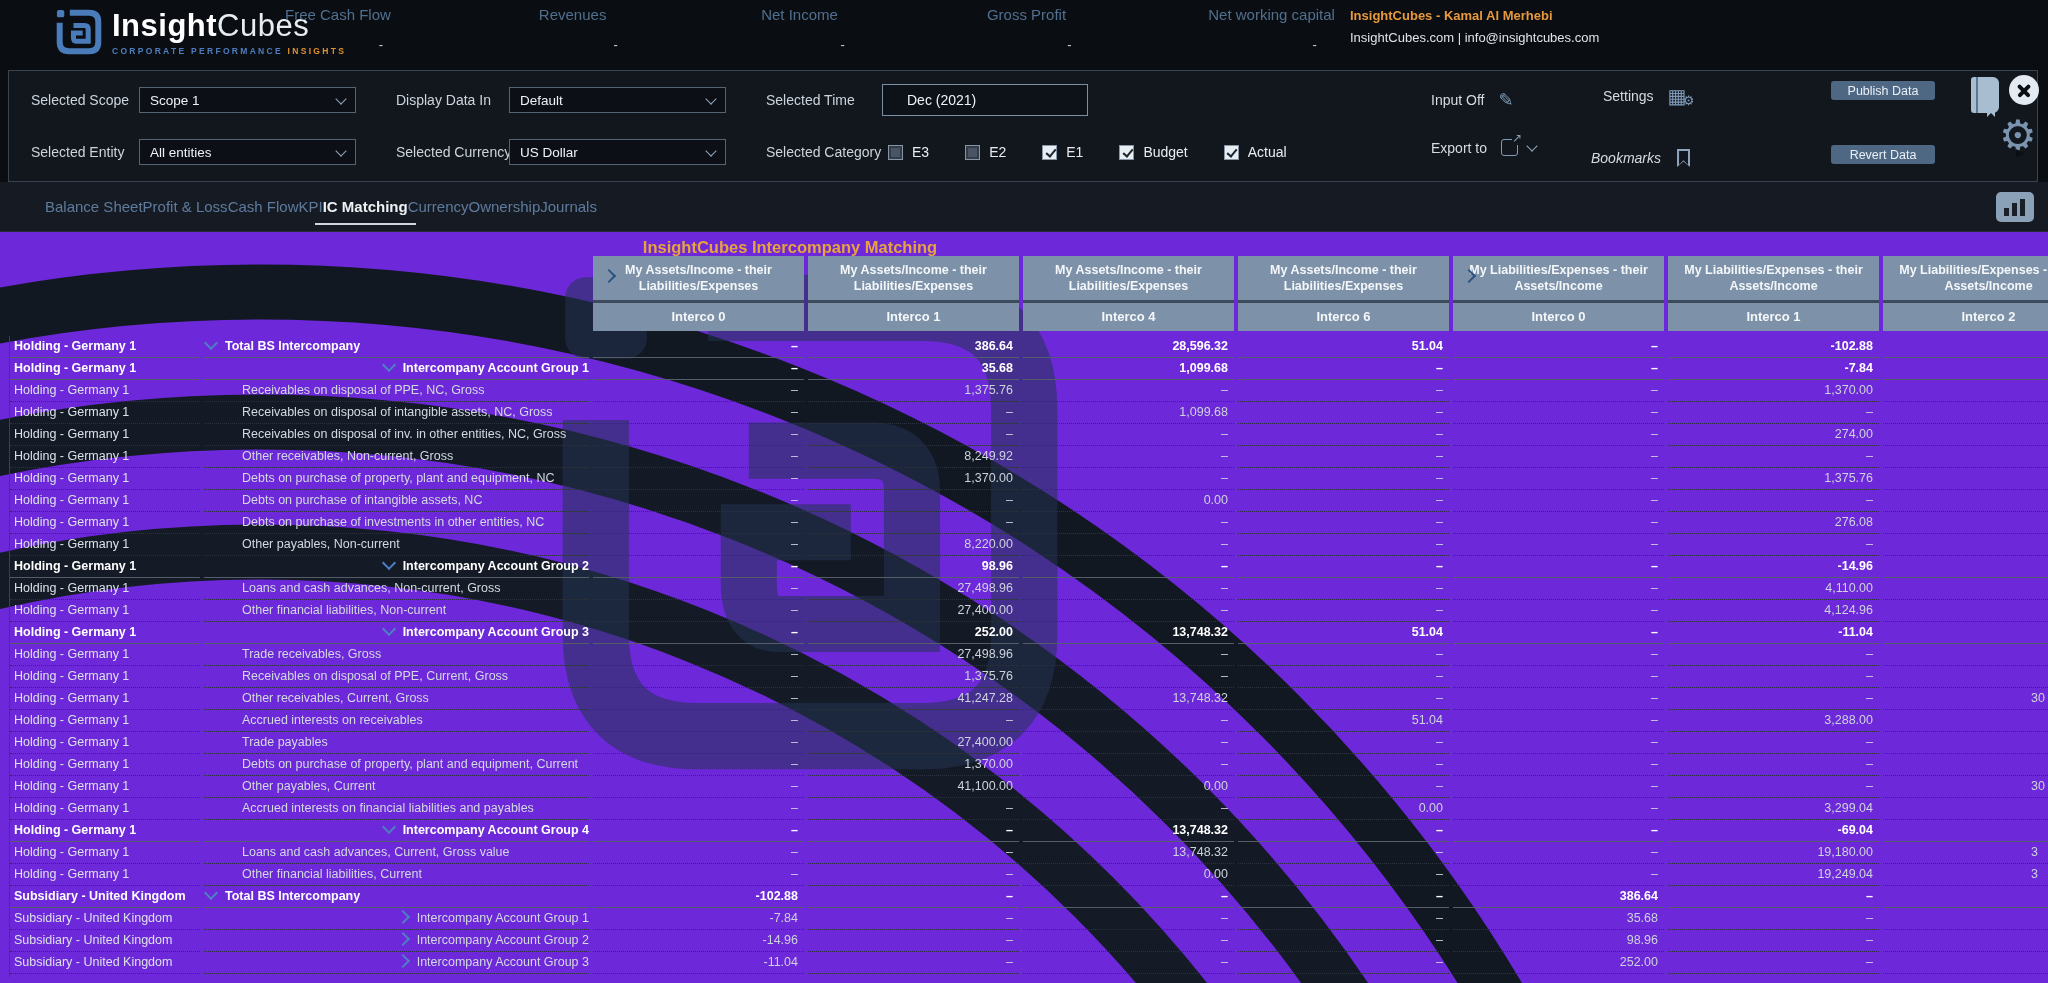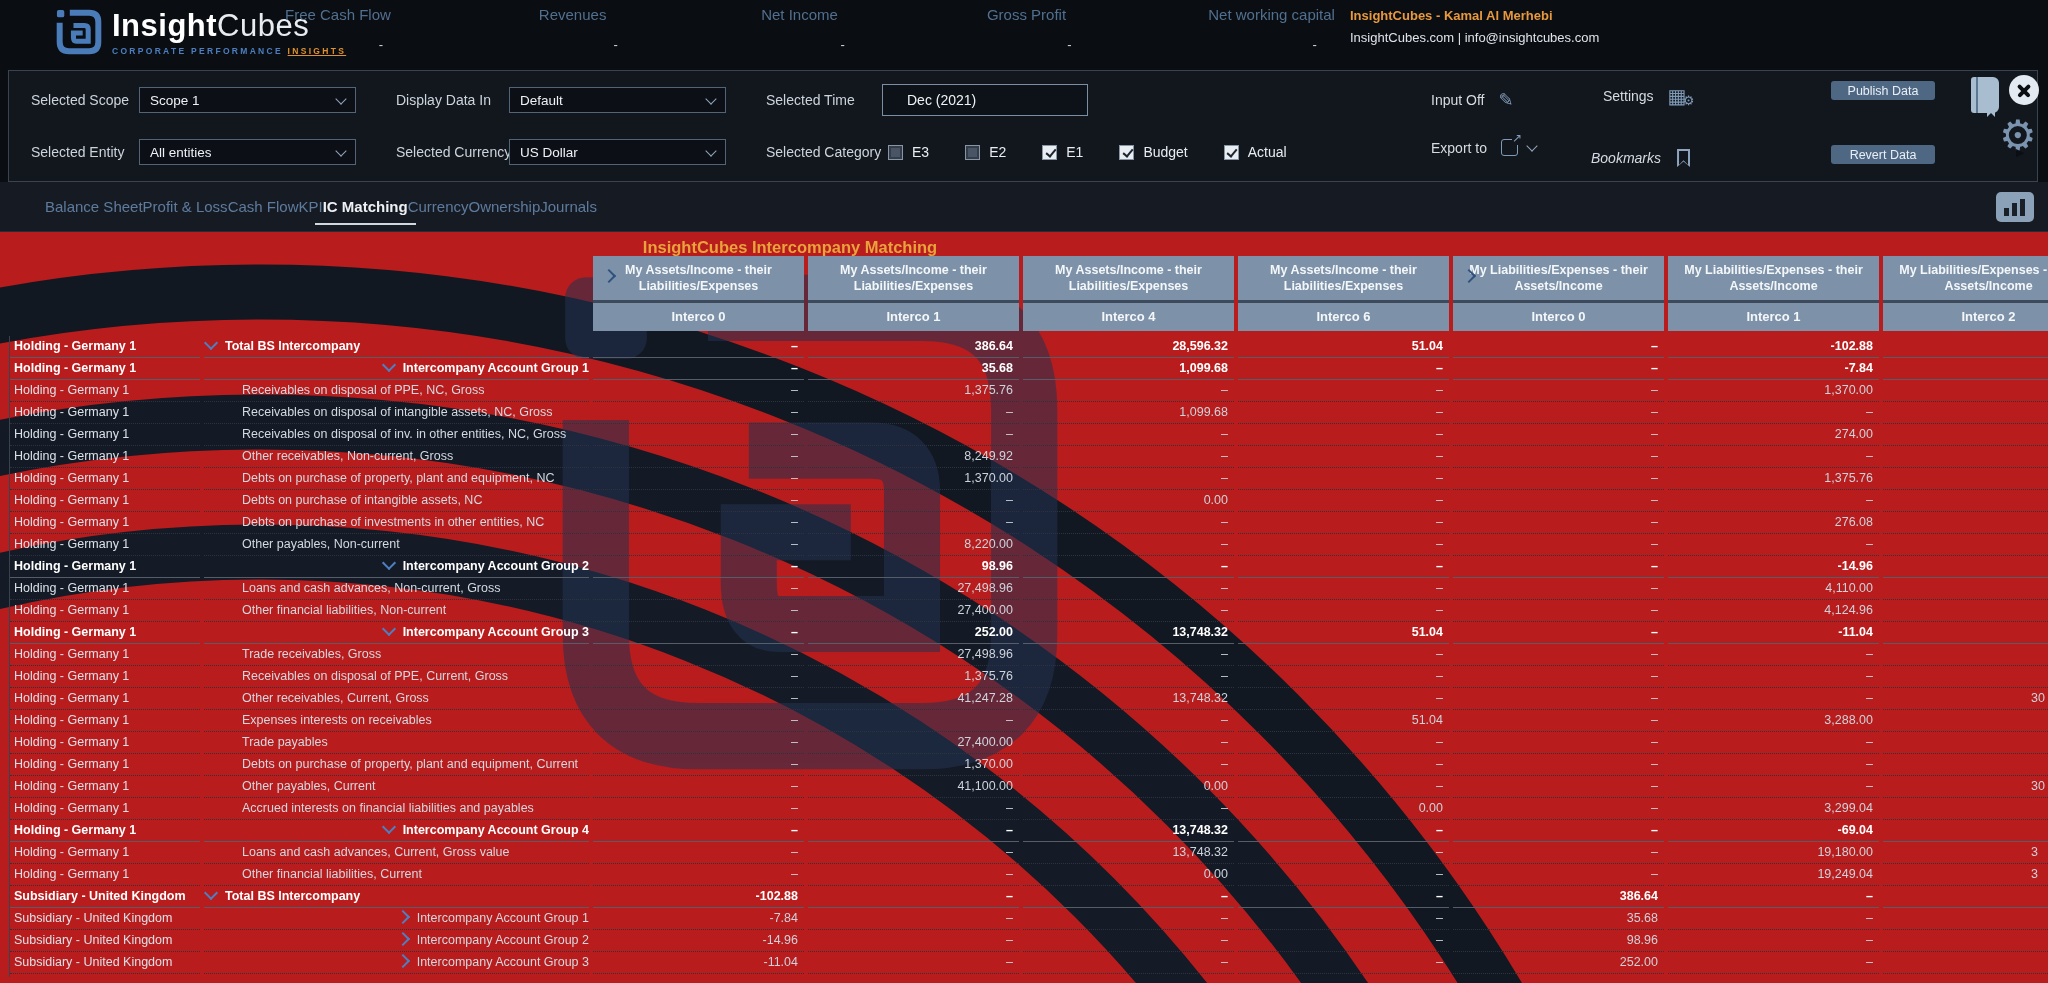--- a/index.html
+++ b/index.html
@@ -7,21 +7,21 @@
   
   .topbar{position:absolute;left:0;top:0;width:2048px;height:70px;}
   .logo{position:absolute;left:56px;top:9px;display:flex;align-items:flex-start;}
   .logo svg{width:46px;height:46px;}
   .logo-txt{margin-left:10px;}
   .logo-name{font-size:31px;color:#fff;letter-spacing:.5px;line-height:34px;}
   .logo-name .b{font-weight:bold;}
   .logo-name .l{font-weight:300;color:#e8edf2;}
   .tagline{font-size:8.5px;font-weight:bold;letter-spacing:2.3px;margin-top:3px;}
   .tagline .blue{color:#4d7fc0;}
-  .tagline .orange{color:#e0912f;text-decoration:underline;}
+  .tagline .orange{color:#e0912f;}
   .kpis{position:absolute;left:285px;top:6px;width:1050px;display:flex;justify-content:space-between;}
   .kpi{text-align:center;}
   .kpi-label{font-size:15px;color:#51708f;}
   .kpi-value{font-size:13px;color:#d4dae1;margin-top:14px;padding-left:86px;}
   .userbox{position:absolute;left:1350px;top:8px;}
   .user-name{font-size:13px;font-weight:bold;color:#e8993d;}
   .user-contact{font-size:13px;color:#dfe4ea;margin-top:7px;}
   
   .panel{position:absolute;left:8px;top:70px;width:2030px;height:112px;background:#12161d;
     border:1px solid #3a4350;box-sizing:border-box;}
@@ -75,21 +75,21 @@
     border-bottom:1px solid #262d38;box-sizing:border-box;}
   .tabs{display:flex;align-items:center;height:100%;padding-left:45px;}
   .tab{font-size:15px;color:#5e7b9e;position:relative;line-height:50px;}
   .tab.active{color:#eef1f4;font-weight:bold;}
   .tab.active::after{content:"";position:absolute;left:-8px;right:-8px;bottom:7px;height:2px;background:#cfd7df;}
   .icon-chart{position:absolute;right:14px;top:10px;width:38px;height:30px;background:#8ba1b8;border-radius:5px;}
   .icon-chart i{position:absolute;bottom:6px;width:5px;background:#1a2028;}
   .icon-chart i:nth-child(1){left:8px;height:8px;} .icon-chart i:nth-child(2){left:16px;height:13px;}
   .icon-chart i:nth-child(3){left:24px;height:17px;}
   
-  .content{position:absolute;left:0;top:232px;width:2048px;height:751px;background:#b91c1c;overflow:hidden;}
+  .content{position:absolute;left:0;top:232px;width:2048px;height:751px;background:#6d28d9;overflow:hidden;}
   .wm{position:absolute;left:0;top:0;width:2048px;height:751px;pointer-events:none;}
   .title{position:absolute;left:0;top:6px;width:1580px;text-align:center;font-size:16.5px;font-weight:bold;color:#e9a33d;}
   .thead{position:absolute;left:593px;top:24px;display:flex;column-gap:4px;}
   .hcol{width:211px;flex:0 0 211px;background:#7d92a8;}
   .hgroup{height:47px;border-bottom:3px solid #3c4a5c;position:relative;display:flex;align-items:center;
     justify-content:flex-start;text-align:center;font-size:12.5px;font-weight:bold;color:#f4f7fa;line-height:1.3;
     padding:0 10px;box-sizing:border-box;}
   .hint{height:28px;line-height:28px;text-align:center;font-size:13px;font-weight:bold;color:#f4f7fa;}
   .chev{display:inline-block;width:8px;height:8px;border-right:2px solid #4d80c2;border-bottom:2px solid #4d80c2;}
   .chev.down{transform:rotate(45deg);margin:0 9px 2px 0;}
@@ -492,21 +492,21 @@
         <div class="cell val">–</div>
         <div class="cell val">41,247.28</div>
         <div class="cell val">13,748.32</div>
         <div class="cell val">–</div>
         <div class="cell val">–</div>
         <div class="cell val">–</div>
         <div class="cell val last">30</div>
       </div>
       <div class="row">
         <div class="cell entity">Holding - Germany 1</div>
-        <div class="cell account lvl-leaf"><span>Expenses interests on receivables</span></div>
+        <div class="cell account lvl-leaf"><span>Accrued interests on receivables</span></div>
         <div class="cell val">–</div>
         <div class="cell val">–</div>
         <div class="cell val">–</div>
         <div class="cell val">51.04</div>
         <div class="cell val">–</div>
         <div class="cell val">3,288.00</div>
         <div class="cell val last"></div>
       </div>
       <div class="row">
         <div class="cell entity">Holding - Germany 1</div>

